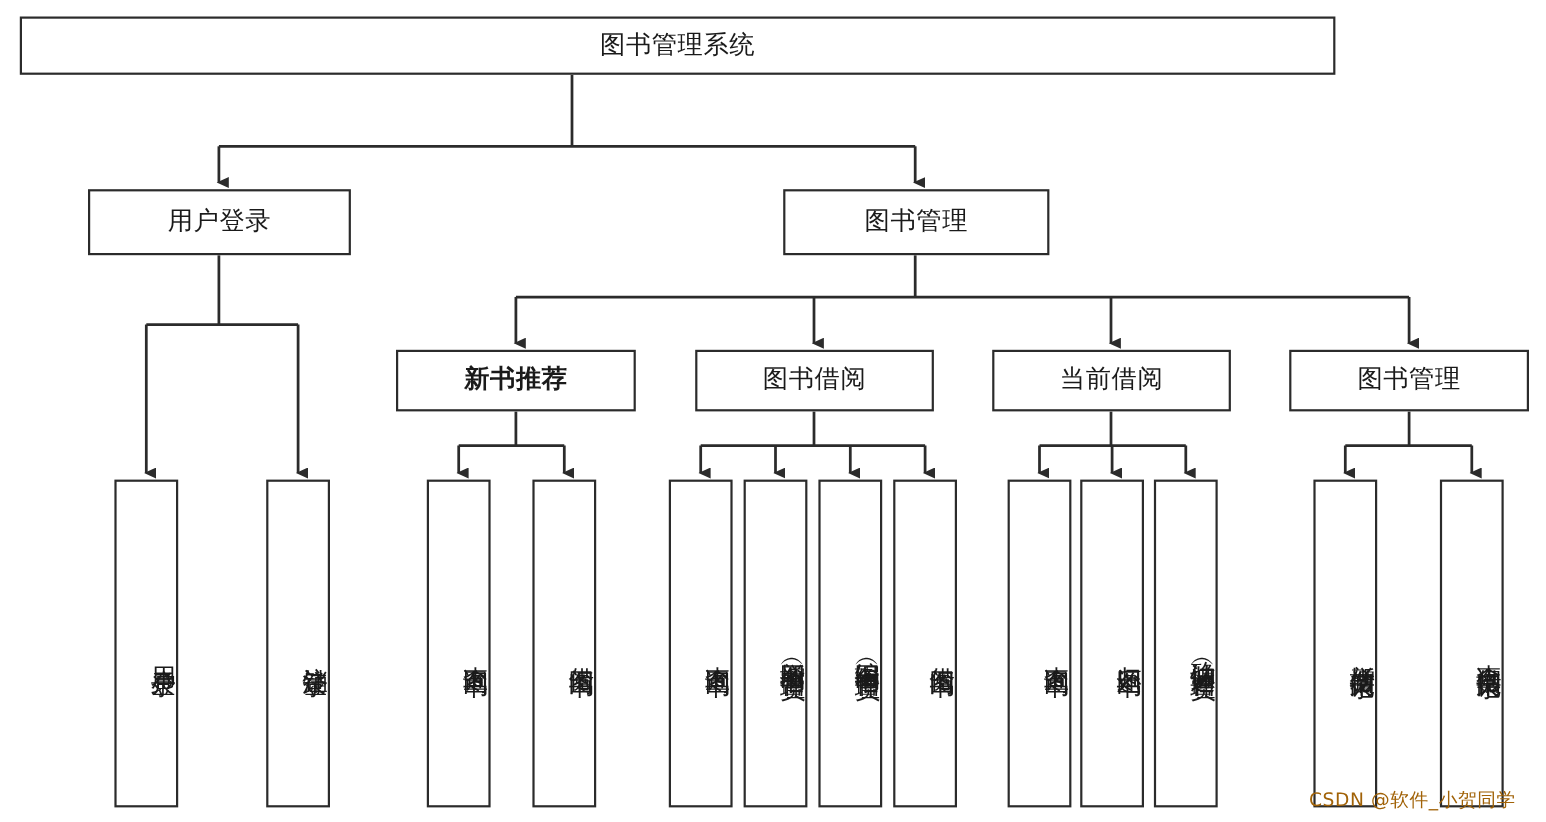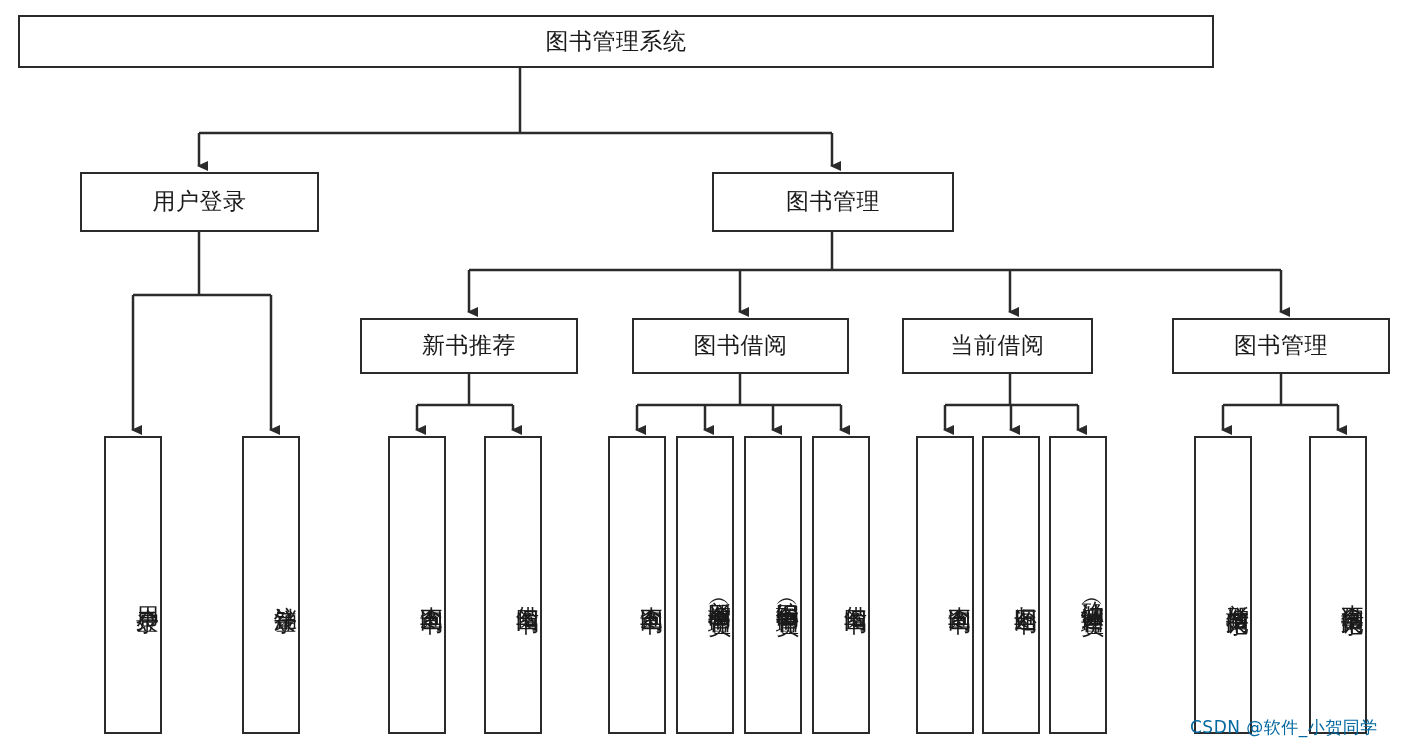--- a/index.html
+++ b/index.html
@@ -55,21 +55,21 @@
     writing-mode: vertical-rl;
     text-orientation: upright;
     line-height: 1.12;
     letter-spacing: 2px;
     white-space: normal;
     max-height: 100%;
   }
   .watermark {
     position: absolute;
     font-size: 17px;
-    color: #0369a1;
+    color: #a16207;
     white-space: nowrap;
     letter-spacing: 0.5px;
   }
 </style>
 </head>
 <body>
 
 <div id="canvas">
 
   <svg class="edges" viewBox="0 0 1405 747">
@@ -126,27 +126,27 @@
     <span>图书管理系统</span>
   </div>
 
   <div class="node horiz" style="left:80px; top:172px; width:239px; height:60px;">
     <span>用户登录</span>
   </div>
   <div class="node horiz" style="left:712px; top:172px; width:242px; height:60px;">
     <span>图书管理</span>
   </div>
 
-  <div class="node horiz" style="left:360px; top:318px; width:218px; height:56px;">
+  <div class="node horiz" style="left:360px; top:318px; width:218px; height:56px;font-weight:bold;">
     <span>新书推荐</span>
   </div>
   <div class="node horiz" style="left:632px; top:318px; width:217px; height:56px;text-align:right;">
     <span>图书借阅</span>
   </div>
-  <div class="node horiz" style="left:902px; top:318px; width:191px; height:56px;">
+  <div class="node horiz" style="left:902px; top:318px; width:217px; height:56px;">
     <span>当前借阅</span>
   </div>
   <div class="node horiz" style="left:1172px; top:318px; width:218px; height:56px;">
     <span>图书管理</span>
   </div>
 
   <div class="node vert" style="left:104px; top:436px; width:58px; height:298px;">
     <span class="vtext">用户登录</span>
   </div>
   <div class="node vert" style="left:242px; top:436px; width:58px; height:298px;">

